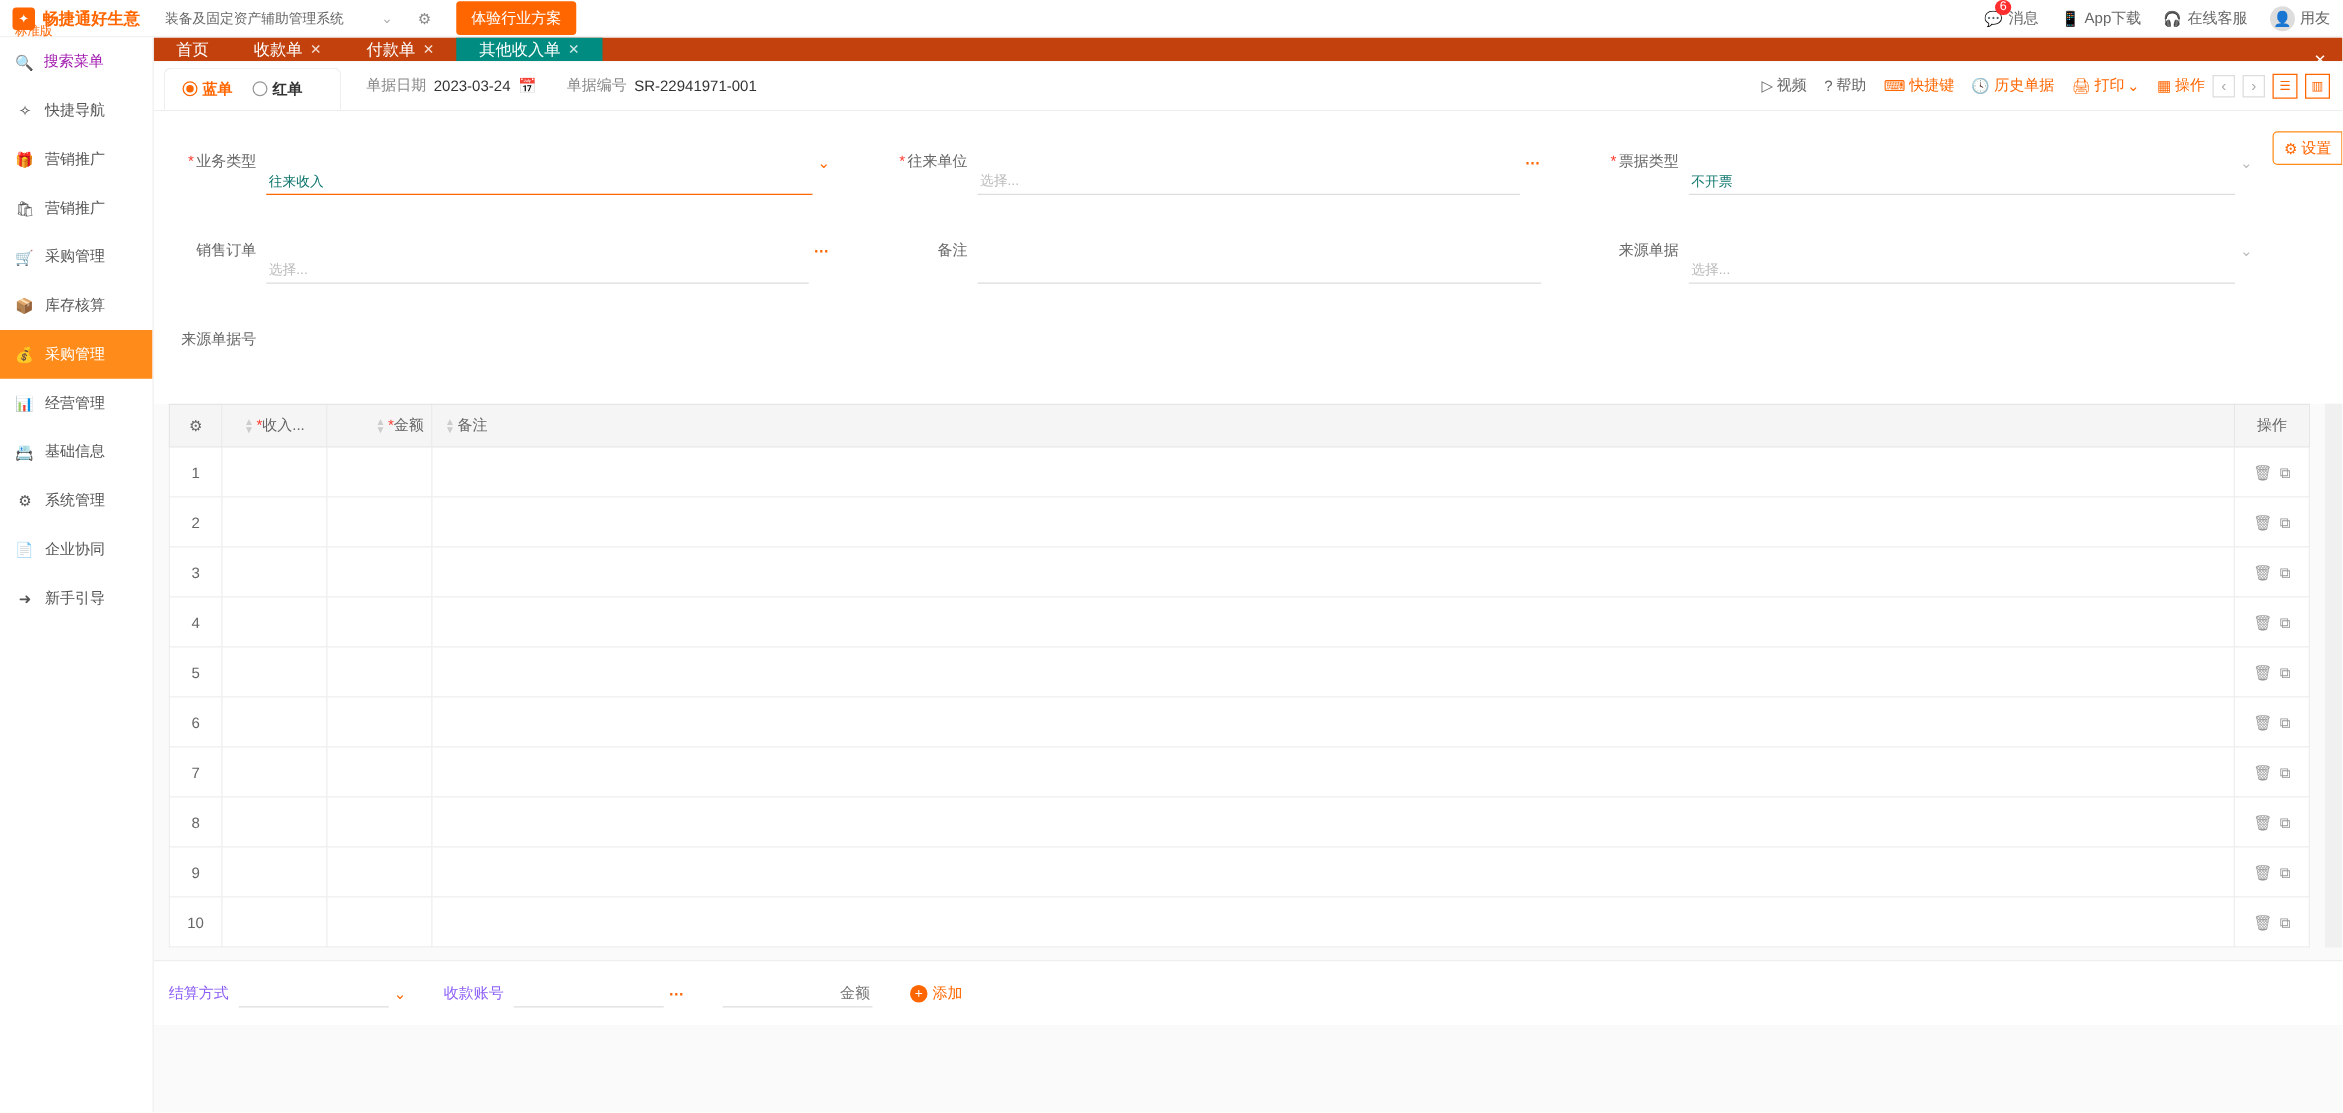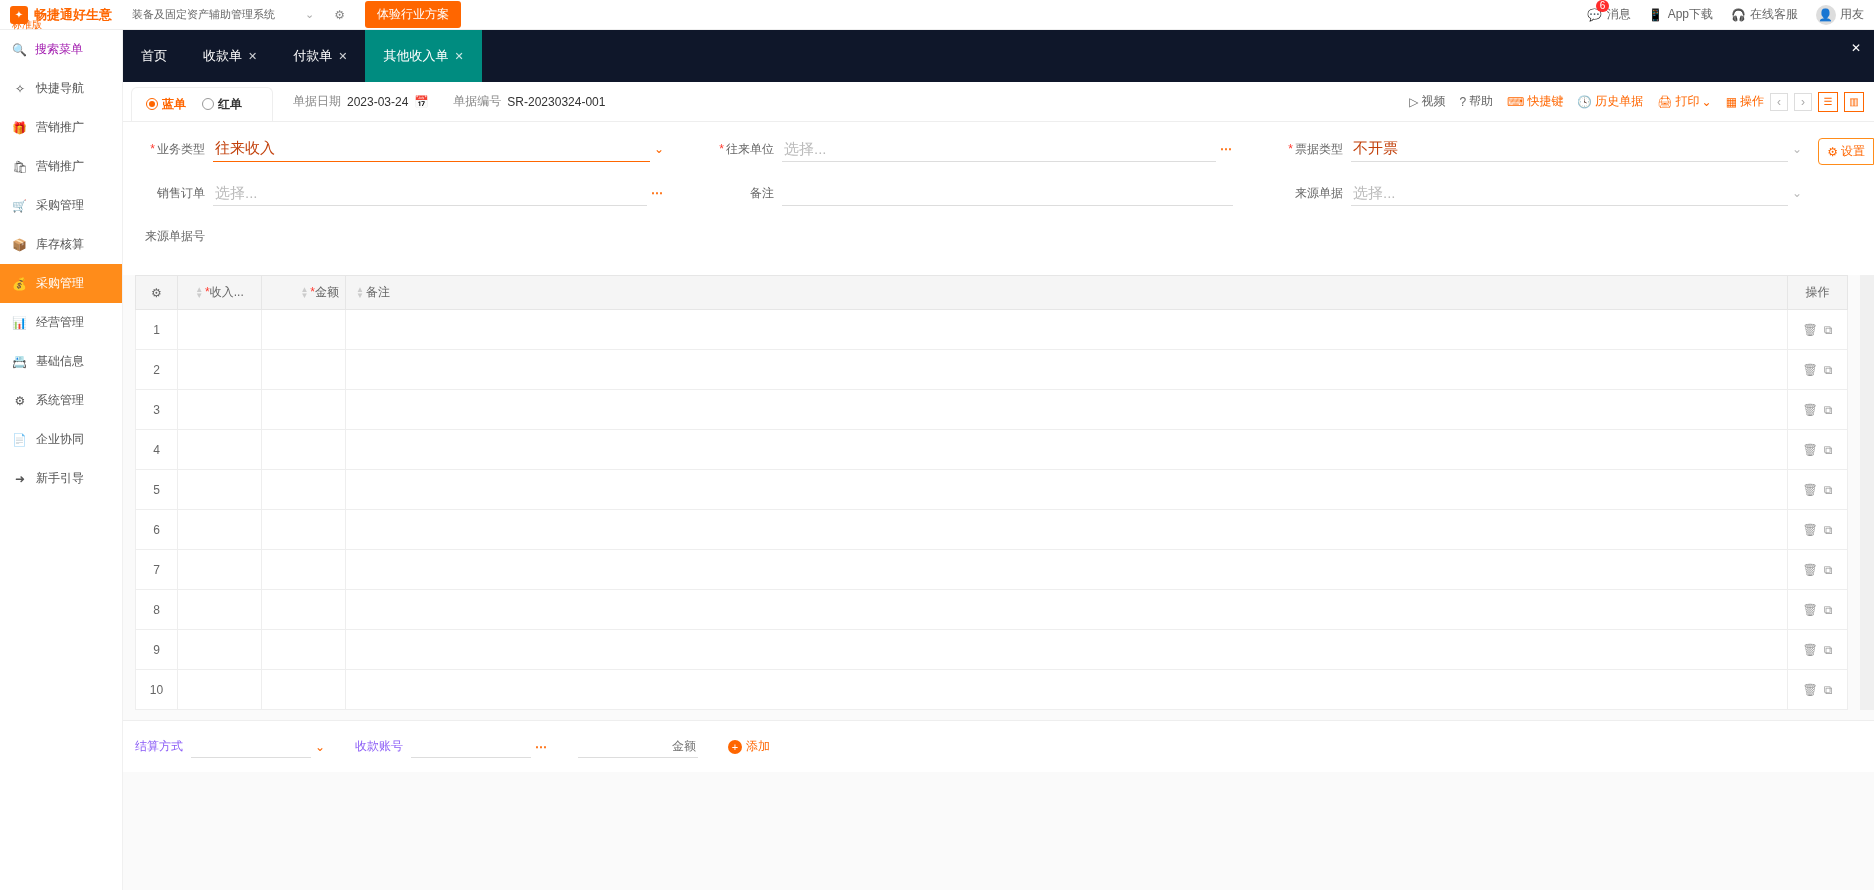--- a/index.html
+++ b/index.html
@@ -19,21 +19,21 @@
 .std-label { color: #ff6600; font-size: 10px; margin-left: 2px; }
 
 .layout { display: flex; height: calc(100vh - 30px); }
 .sidebar { width: 123px; background: #fff; border-right: 1px solid #f0f0f0; overflow-y: auto; }
 .side-item { display: flex; align-items: center; padding: 11px 12px; color: #555; cursor: pointer; font-size: 12px; }
 .side-item.active { background: #ff8c1a; color: #fff; }
 .side-item .side-icon { width: 16px; margin-right: 8px; display: flex; align-items: center; justify-content: center; }
 .side-search { padding: 11px 12px; display: flex; align-items: center; color: #888; }
 
 .main { flex: 1; display: flex; flex-direction: column; overflow: hidden; }
-.tab-bar { background: #0f172a; height: 52px; display: flex; align-items: stretch; position: relative; }
+.tab-bar { background: #c2410c; height: 19px; display: flex; align-items: stretch; position: relative; }
 .tab { padding: 0 18px; display: flex; align-items: center; color: #fff; cursor: pointer; font-size: 13px; position: relative; }
 .tab.active { background: #008c80; }
 .tab .close-x { margin-left: 6px; font-size: 11px; opacity: 0.8; }
 .tab-bar-close { position: absolute; right: 0; top: 0; width: 36px; height: 36px; display: flex; align-items: center; justify-content: center; color: #fff; cursor: pointer; }
 
 .content { flex: 1; background: #fafafa; padding: 0; overflow-y: auto; position: relative; }
 .doc-header { background: #fff; display: flex; align-items: center; padding: 0; height: 40px; border-bottom: 1px solid #eee; }
 .radio-group { background: #fff; border: 1px solid #eee; border-bottom: none; border-top-left-radius: 6px; border-top-right-radius: 6px; padding: 8px 14px; display: flex; align-items: center; margin-left: 8px; margin-top: 4px; font-weight: bold; }
 .radio-opt { display: flex; align-items: center; margin-right: 16px; cursor: pointer; }
 .radio-circle { width: 12px; height: 12px; border: 1px solid #999; border-radius: 50%; margin-right: 4px; display: flex; align-items: center; justify-content: center; }
@@ -48,21 +48,21 @@
 .tool-btn.orange { color: #ff6600; }
 .tool-icon { margin-right: 3px; }
 .pager-btn { width: 18px; height: 18px; border: 1px solid #ddd; display: flex; align-items: center; justify-content: center; margin-left: 6px; color: #aaa; cursor: pointer; }
 .view-toggle { width: 20px; height: 20px; border: 1px solid #ff6600; display: flex; align-items: center; justify-content: center; margin-left: 6px; color: #ff6600; cursor: pointer; font-size: 10px; }
 
 .form-area { background: #fff; padding: 14px 12px 8px 12px; }
 .frow { display: flex; margin-bottom: 18px; }
 .ffield { flex: 1; display: flex; align-items: center; margin-right: 40px; }
 .flabel { width: 70px; text-align: right; color: #666; margin-right: 8px; }
 .flabel .req { color: #ff3b30; margin-right: 2px; }
-.finput { flex: 1; border: none; border-bottom: 1px solid #ddd; padding: 4px 2px; font-size: 15px; outline: none; color: #c2410c; background: transparent; }
+.finput { flex: 1; border: none; border-bottom: 1px solid #ddd; padding: 4px 2px; font-size: 11px; outline: none; color: #0f766e; background: transparent; margin-top: 32px; }
 .finput.active-line { border-bottom: 1px solid #ff6600; }
 .finput::placeholder { color: #bbb; }
 .fchev { color: #bbb; margin-left: 4px; cursor: pointer; }
 .fdots { color: #ff6600; margin-left: 4px; cursor: pointer; font-weight: bold; letter-spacing: 1px; }
 .settings-pill { position: absolute; right: 0; top: 56px; border: 1px solid #ff8c1a; color: #ff6600; padding: 4px 8px; border-top-left-radius: 4px; border-bottom-left-radius: 4px; font-size: 12px; cursor: pointer; display: flex; align-items: center; background: #fff; }
 
 .grid-wrap { padding: 0 12px; }
 .grid { border: 1px solid #e6e6e6; width: 100%; border-collapse: collapse; background: #fff; }
 .grid th { background: #f5f5f5; border: 1px solid #e6e6e6; padding: 8px 6px; font-weight: normal; color: #666; font-size: 12px; position: relative; }
 .grid th .req { color: #ff3b30; }
@@ -206,21 +206,21 @@
               <span>红单</span>
             </div>
         </div>
         <div class="doc-meta">
           <span>单据日期</span>
           <span class="val">2023-03-24</span>
           <span class="cal-icon">📅</span>
         </div>
         <div class="doc-meta" style="margin-left:24px;">
           <span>单据编号</span>
-          <span class="val">SR-20230324-001</span>
+          <span class="val">SR-22941971-001</span>
         </div>
         <div class="toolbar">
           <div class="tool-btn">
               <span class="tool-icon">▷</span>
               <span>视频</span>
             </div>
           <div class="tool-btn">
               <span class="tool-icon">?</span>
               <span>帮助</span>
             </div>

